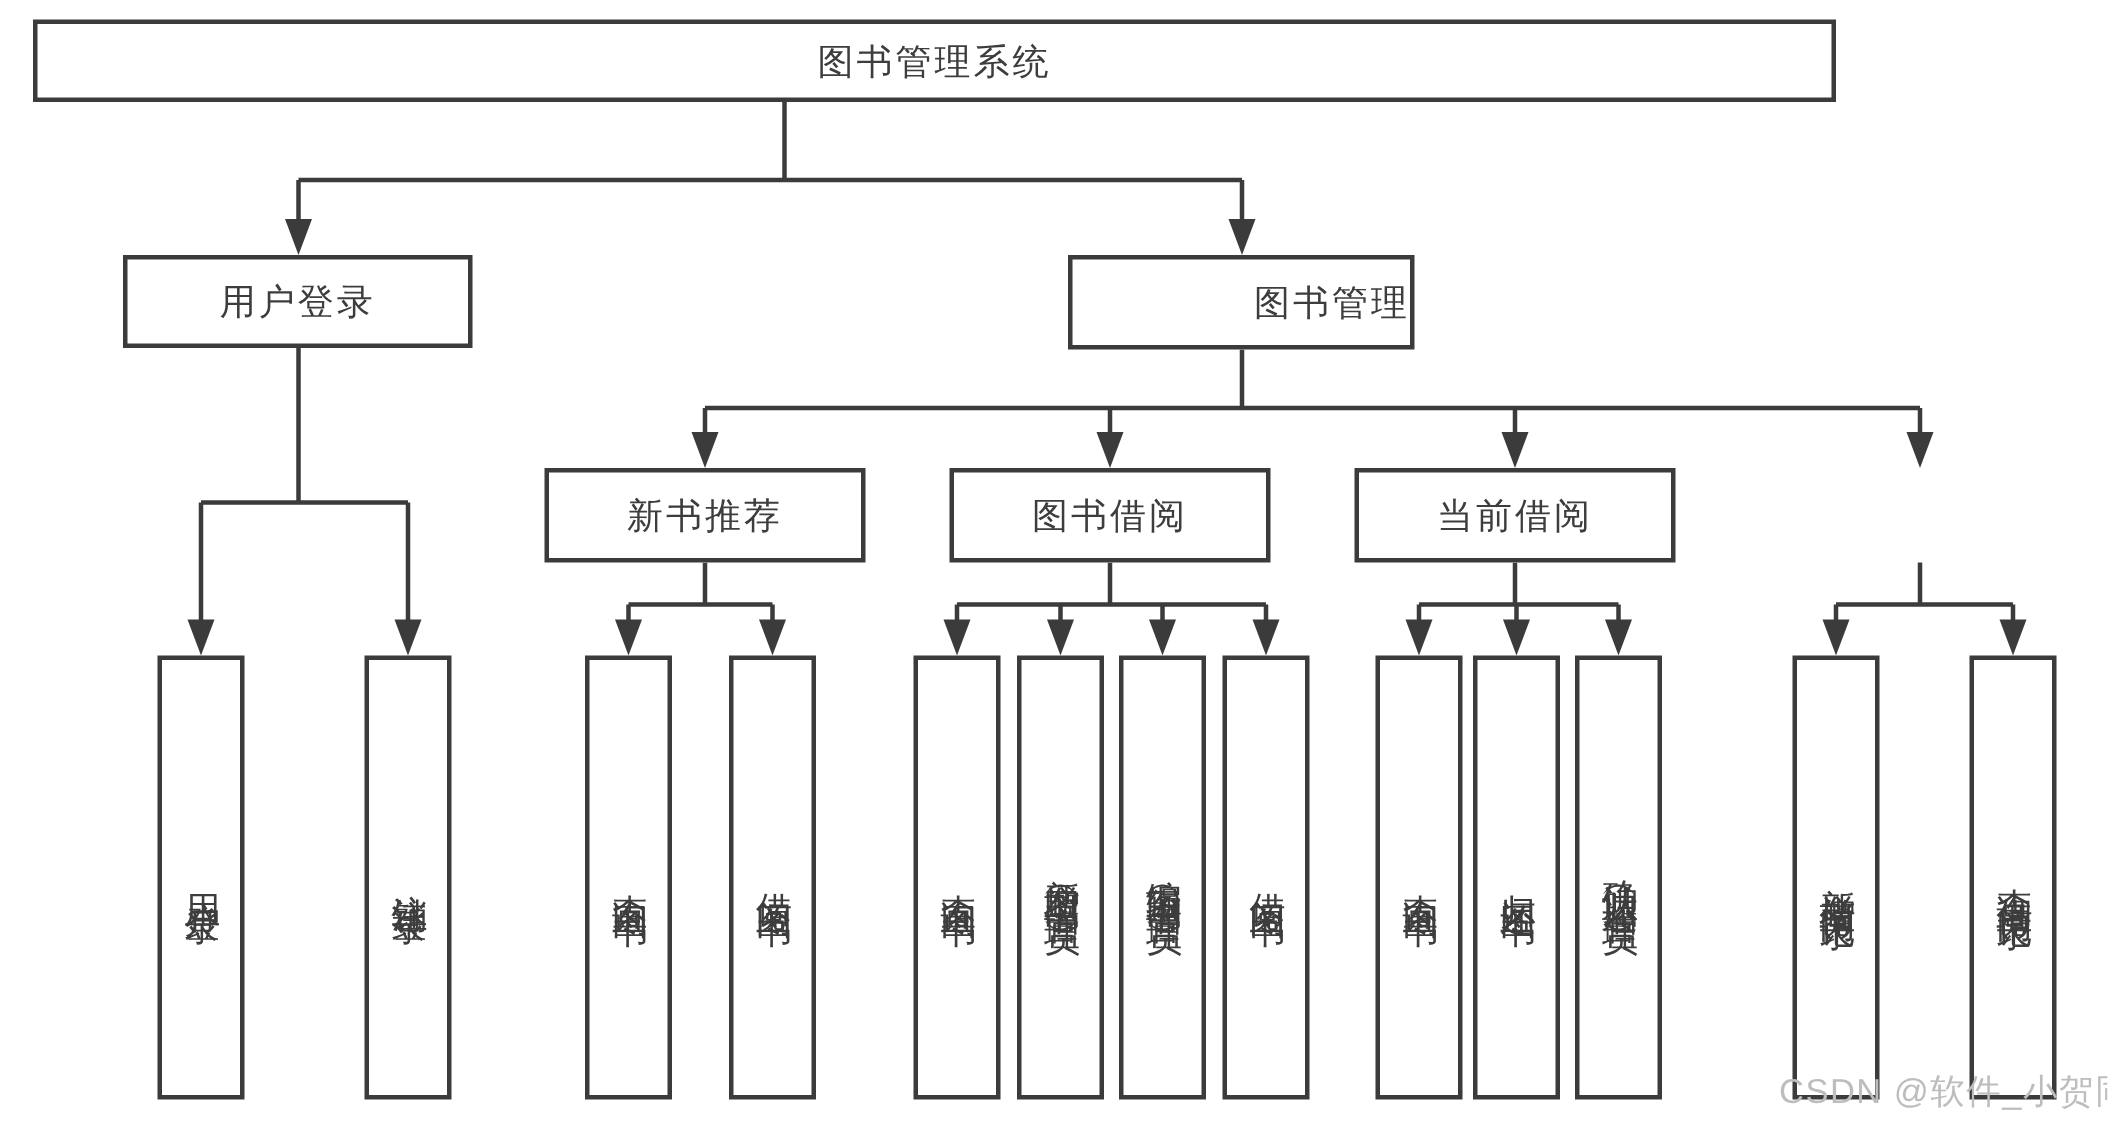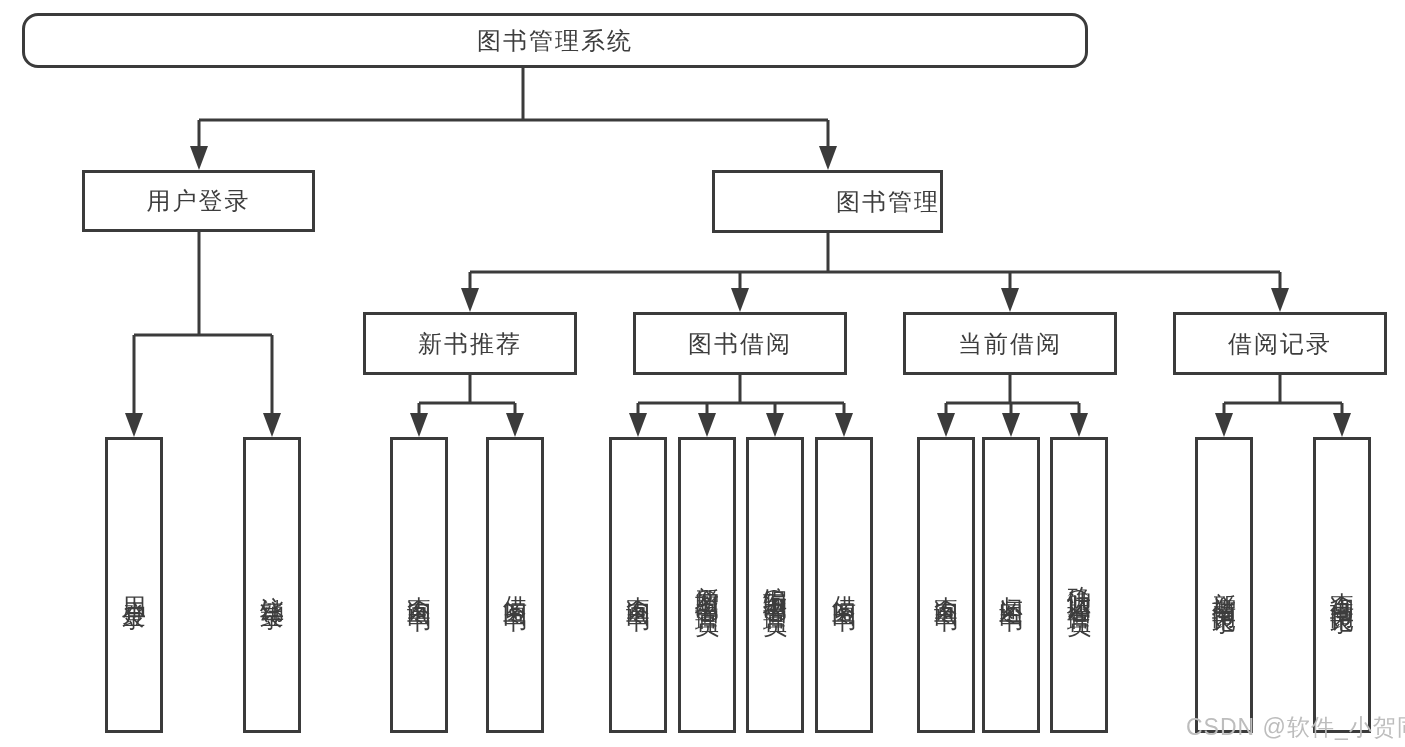--- a/index.html
+++ b/index.html
@@ -81,42 +81,39 @@
              M698 413 L716 413 L707 437 Z
              M766 413 L784 413 L775 437 Z
              M835 413 L853 413 L844 437 Z
              M937 413 L955 413 L946 437 Z
              M1002 413 L1020 413 L1011 437 Z
              M1070 413 L1088 413 L1079 437 Z
              M1215 413 L1233 413 L1224 437 Z
              M1333 413 L1351 413 L1342 437 Z"></path>
   </svg>
 
-  <div class="node" style="left:22px;top:13px;width:1066px;height:55px;border-radius:16px;">
+  <div class="node" style="left:22px;top:13px;width:1202px;height:55px;">
     <span>图书管理系统</span>
   </div>
 
   <div class="node" style="left:82px;top:170px;width:233px;height:62px;">
     <span>用户登录</span>
   </div>
   <div class="node" style="left:712px;top:170px;width:231px;height:63px;justify-content:flex-end;">
     <span>图书管理</span>
   </div>
 
   <div class="node" style="left:363px;top:312px;width:214px;height:63px;">
     <span>新书推荐</span>
   </div>
   <div class="node" style="left:633px;top:312px;width:214px;height:63px;">
     <span>图书借阅</span>
   </div>
   <div class="node" style="left:903px;top:312px;width:214px;height:63px;">
     <span>当前借阅</span>
-  </div>
-  <div class="node" style="left:1173px;top:312px;width:214px;height:63px;">
-    <span>借阅记录</span>
   </div>
 
   <div class="node leaf" style="left:105px;top:437px;width:58px;height:296px;">
     <span>用户登录</span>
   </div>
   <div class="node leaf" style="left:243px;top:437px;width:58px;height:296px;">
     <span>注销登录</span>
   </div>
 
   <div class="node leaf" style="left:390px;top:437px;width:58px;height:296px;">

